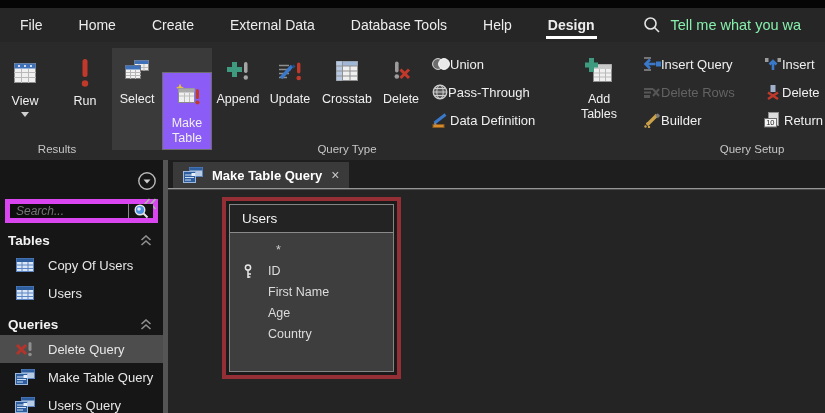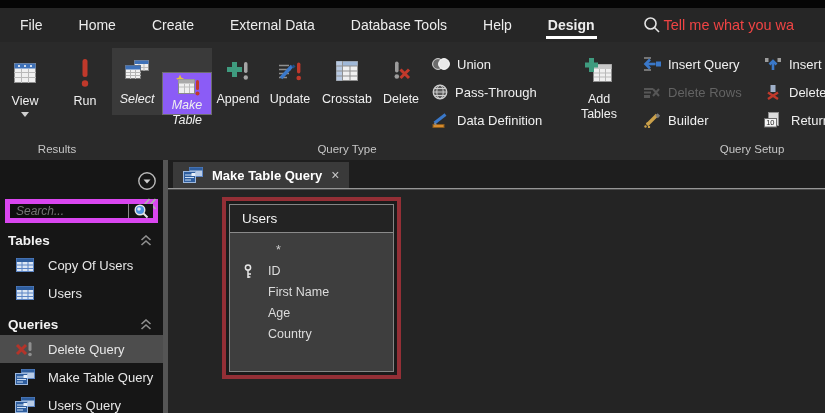--- a/index.html
+++ b/index.html
@@ -6,37 +6,37 @@
   html,body { width:825px; height:413px; overflow:hidden; }
   body { background:#242424; font-family:"Liberation Sans",sans-serif; color:#e8e8e8; position:relative; }
   svg { display:block; }
 
   
   .topstrip { position:absolute; top:0; left:0; right:0; height:8px; background:#050505; }
   .menubar { position:absolute; top:8px; left:0; right:0; height:34px; background:#262626; display:flex; align-items:stretch; padding-left:18px; }
   .menu-tab { display:flex; align-items:center; padding:0 2px; margin-right:32px; font-size:14px; color:#ececec; position:relative; white-space:nowrap; cursor:default; }
   .menu-tab.active { font-weight:700; }
   .menu-tab.active .underline { position:absolute; left:0; right:0; bottom:3px; height:3px; background:#ffffff; }
-  .tellme { display:flex; align-items:center; gap:3px; margin-left:14px; font-size:14.5px; color:#ef4444; white-space:nowrap; }
+  .tellme { display:flex; align-items:center; gap:10px; margin-left:14px; font-size:14.5px; color:#86efac; white-space:nowrap; }
 
   
   .ribbon { position:absolute; top:42px; left:0; right:0; height:118px; background:#2a2a2a; }
   .ribbon-flex { position:absolute; top:6px; bottom:17px; left:0; right:0; display:flex; align-items:stretch; }
   .vsep { width:1px; background:#3f3f3f; margin:2px 0; }
   .grp { display:flex; align-items:flex-start; }
   .grp-results { width:112px; justify-content:center; gap:16px; padding-top:2px; }
   .bigbtn { width:50px; display:flex; flex-direction:column; align-items:center; padding-top:2px; }
   .bigbtn .bicon { height:42px; display:flex; align-items:center; justify-content:center; }
   .bigbtn .blabel { font-size:12.5px; line-height:15px; text-align:center; color:#f0f0f0; }
   .bigbtn .caret { margin-top:3px; }
-  .qtwrap { display:flex; background:#3a3a3a; height:67px;font-style:italic; }
+  .qtwrap { display:flex; background:#3a3a3a; height:102px; }
   .bigbtn.selected { background:#8b5cf6; box-shadow: inset 0 0 0 1px #6d6d6d; margin-top: 24px; }
   .grp-qtype { padding:0 4px 0 8px; }
   .smallcol { display:flex; flex-direction:column; padding-top:2px; margin-left:8px; }
-  .smallbtn { display:flex; align-items:center; gap:7px; height:28px; font-size:13px; color:#f0f0f0; white-space:nowrap; }
+  .smallbtn { display:flex; align-items:center; height:28px; font-size:13px; color:#f0f0f0; white-space:nowrap; }
   .smallbtn.disabled { color:#636363; }
   .grp-qsetup { padding-left:8px; }
   .grouplabels { position:absolute; bottom:2px; left:0; right:0; height:15px; font-size:11.5px; color:#c6c6c6; }
   .grouplabels span { position:absolute; transform:translateX(-50%); white-space:nowrap; }
 
   
   .navpane { position:absolute; top:160px; left:0; width:163px; bottom:0; background:#161616; }
   .splitter { position:absolute; top:160px; left:163px; width:5px; bottom:0; background:#555555; }
   .canvas { position:absolute; top:160px; left:168px; right:0; bottom:0; background:#242424; }
 

